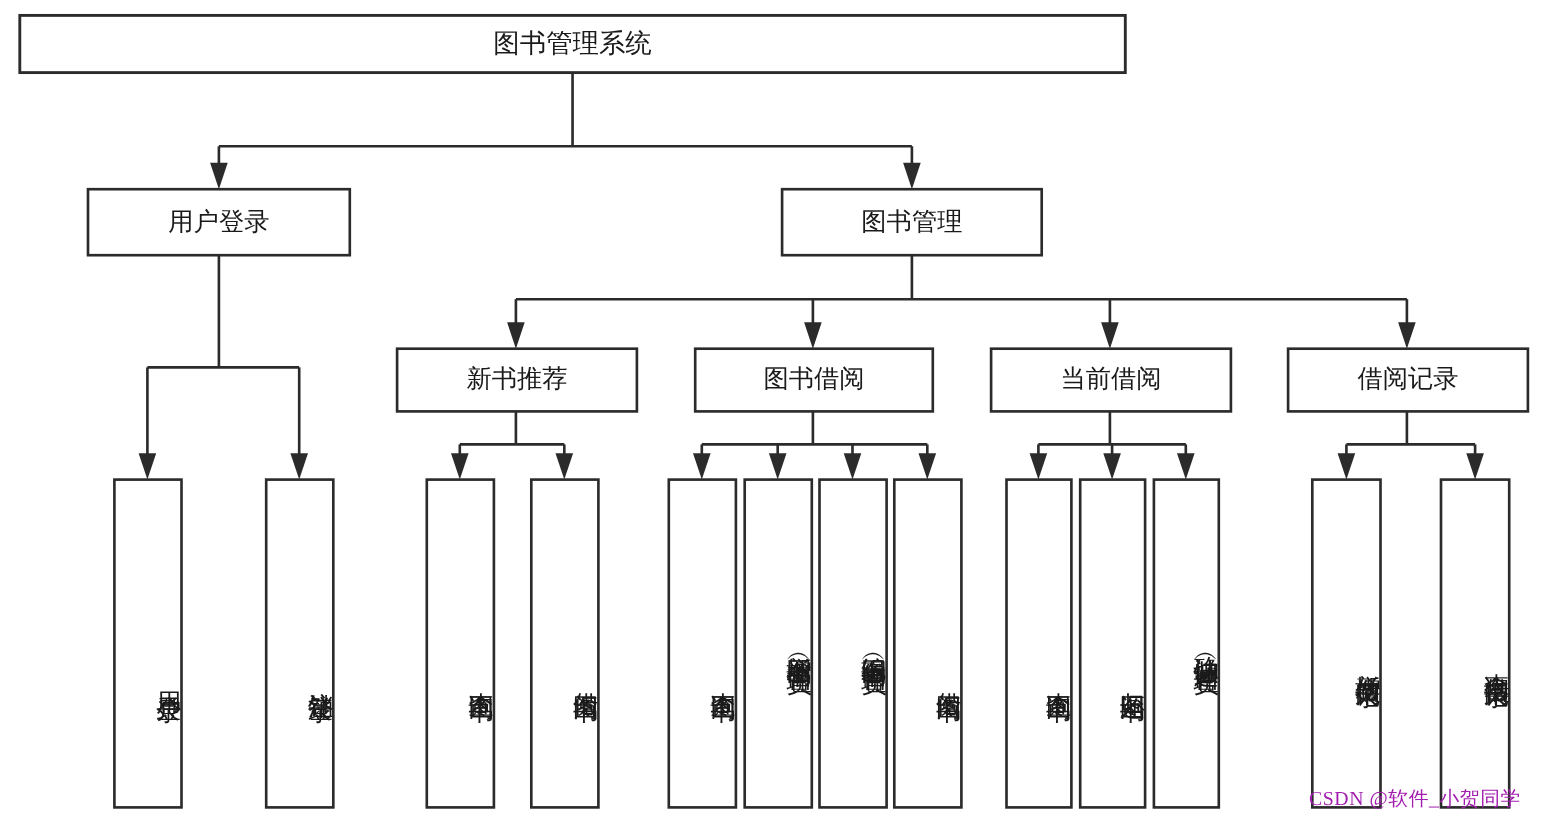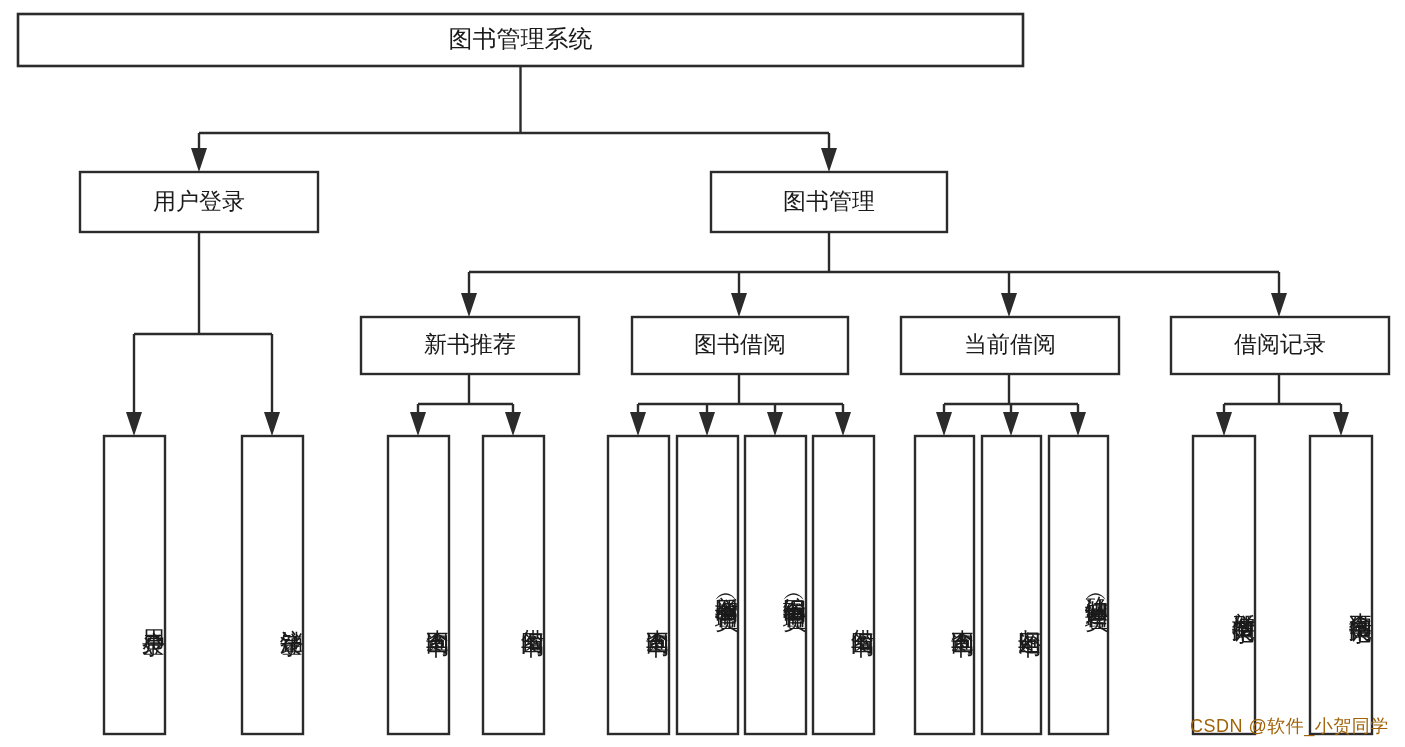--- a/index.html
+++ b/index.html
@@ -68,23 +68,23 @@
     color: #1a1a1a;
     white-space: nowrap;
     text-align: center;
     display: flex;
     align-items: flex-start;
     justify-content: center;
     pointer-events: none;
   }
   .watermark {
     position: absolute;
-    font-family: Liberation Sans, sans-serif;
+    font-family: Liberation Serif, serif;
     font-size: 18px;
-    color: #a16207;
+    color: #a21caf;
     white-space: nowrap;
     letter-spacing: 0.5px;
   }
 </style>
 </head>
 <body>
 
 <div id="stage">
 
   <svg id="diagram" viewBox="0 0 1405 747">

